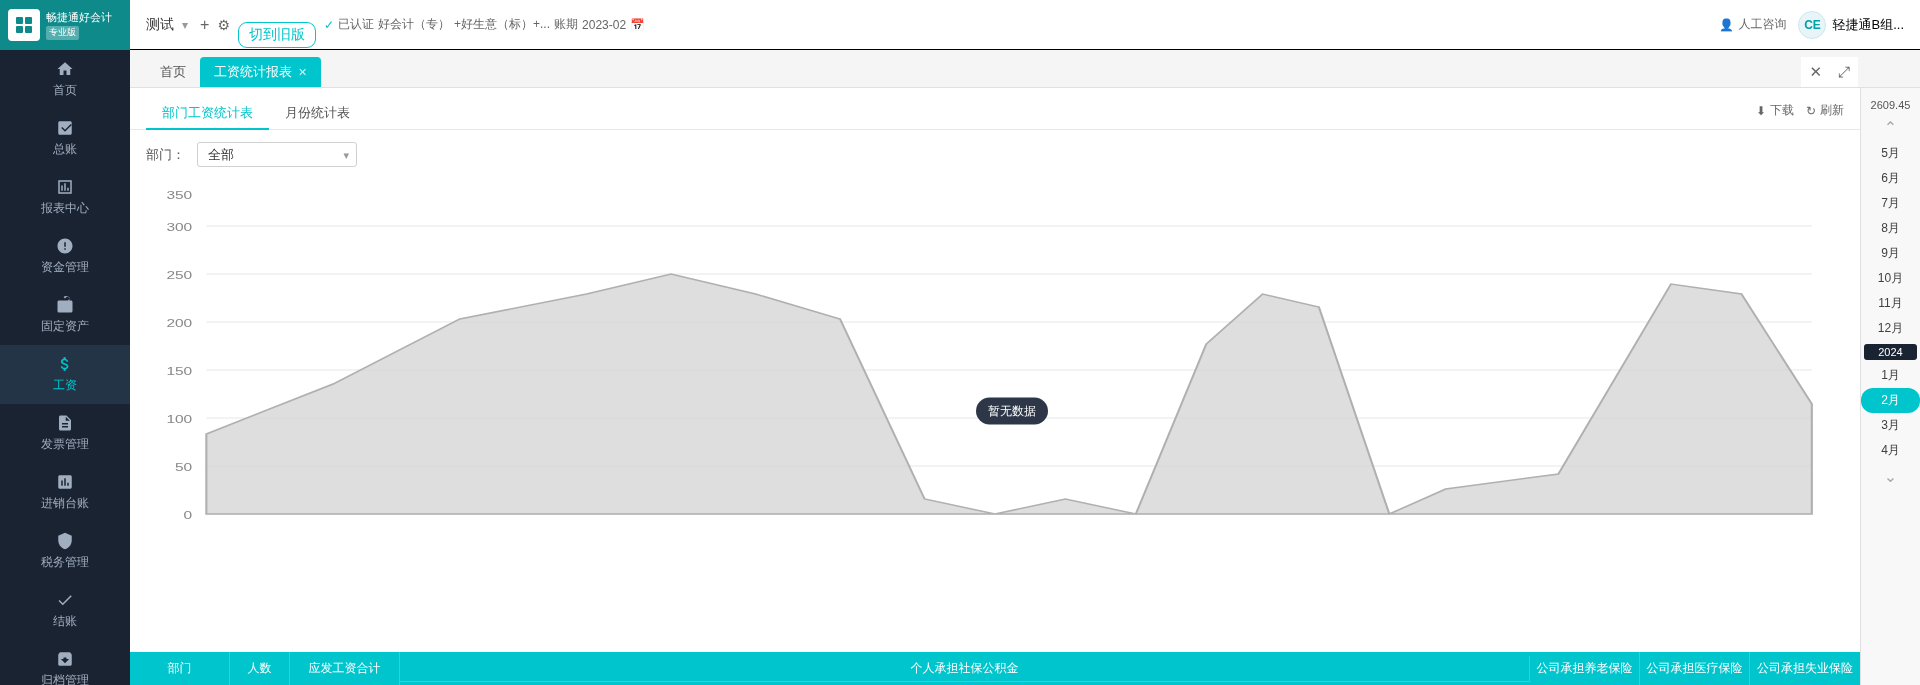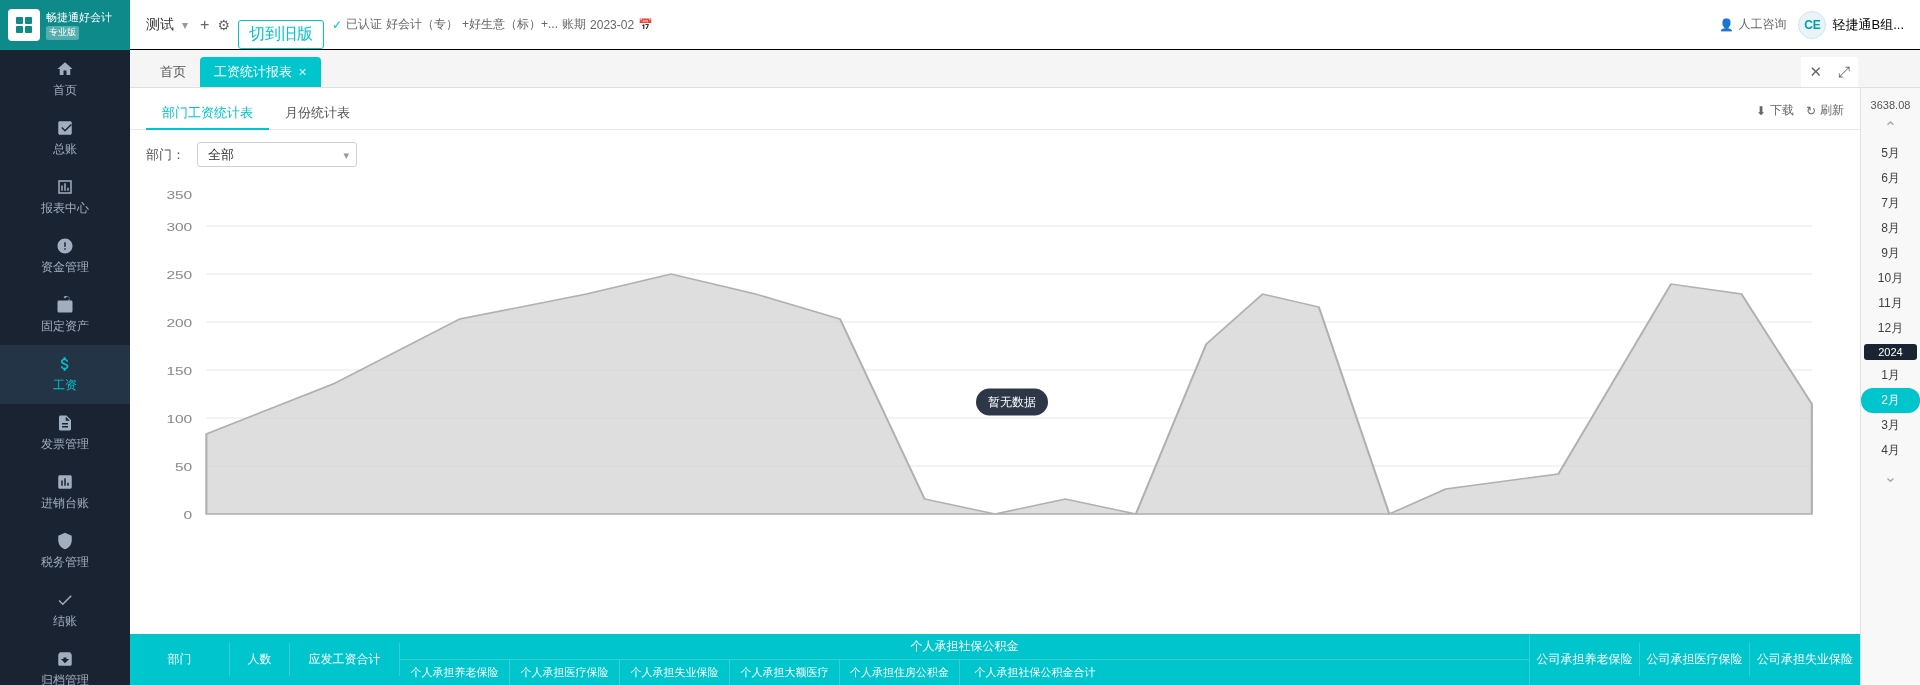--- a/index.html
+++ b/index.html
@@ -80,23 +80,23 @@
     }
     .topbar-title { font-size: 14px; color: #333; }
     .topbar-arrow { color: #999; font-size: 12px; cursor: pointer; }
     .topbar-add { color: #666; font-size: 16px; cursor: pointer; margin-left: 4px; }
     .topbar-gear { color: #666; font-size: 14px; cursor: pointer; }
     .topbar-btn {
       border: 1px solid #00c5cd;
       color: #00c5cd;
       background: white;
       padding: 3px 10px;
-      border-radius: 3px;
+      border-radius: 9px;
       cursor: pointer;
-      font-size: 16px;
+      font-size: 14px;
       margin-top: 20px;
     }
     .topbar-status { display: flex; align-items: center; gap: 4px; color: #666; font-size: 12px; }
     .topbar-status .check { color: #00c5cd; }
     .topbar-spacer { flex: 1; }
     .topbar-right { display: flex; align-items: center; gap: 12px; }
     .topbar-help { display: flex; align-items: center; gap: 4px; color: #666; font-size: 12px; cursor: pointer; }
     .topbar-avatar { display: flex; align-items: center; gap: 6px; cursor: pointer; }
     .avatar-circle {
       width: 28px; height: 28px; border-radius: 50%;
@@ -566,57 +566,37 @@
           </div>
           <div class="th-cell" style="width:60px;">
             <span>人数</span>
           </div>
           <div class="th-cell" style="width:110px;">
             <span>应发工资合计</span>
           </div>
 
           <div class="th-group" style="flex:1;justify-content:flex-end;">
             <div class="th-group-title">个人承担社保公积金</div>
-            <div class="th-group-children">
-              <div class="th-child" style="width:110px;">
-                <span>个人承担养老保险</span>
-              </div>
-              <div class="th-child" style="width:110px;">
-                <span>个人承担医疗保险</span>
-              </div>
-              <div class="th-child" style="width:110px;">
-                <span>个人承担失业保险</span>
-              </div>
-              <div class="th-child" style="width:110px;">
-                <span>个人承担大额医疗</span>
-              </div>
-              <div class="th-child" style="width:120px;">
-                <span>个人承担住房公积金</span>
-              </div>
-              <div class="th-child" style="width:150px;">
-                <span>个人承担社保公积金合计</span>
-              </div>
-            </div>
           </div>
 
           <div class="th-cell" style="width:110px;">
             <span>公司承担养老保险</span>
           </div>
           <div class="th-cell" style="width:110px;">
             <span>公司承担医疗保险</span>
           </div>
           <div class="th-cell" style="width:110px;">
             <span>公司承担失业保险</span>
           </div>
         </div>
       </div>
     </div>
 
     <div class="right-panel">
-      <div class="rp-year">3638.08</div>
+      <div class="rp-year">2609.45</div>
       <div class="rp-up">⌃</div>
       <div class="rp-month">5月</div>
       <div class="rp-month">6月</div>
       <div class="rp-month">7月</div>
       <div class="rp-month">8月</div>
       <div class="rp-month">9月</div>
       <div class="rp-month">10月</div>
       <div class="rp-month">11月</div>
       <div class="rp-month">12月</div>
       <div class="rp-year-label">2024</div>

